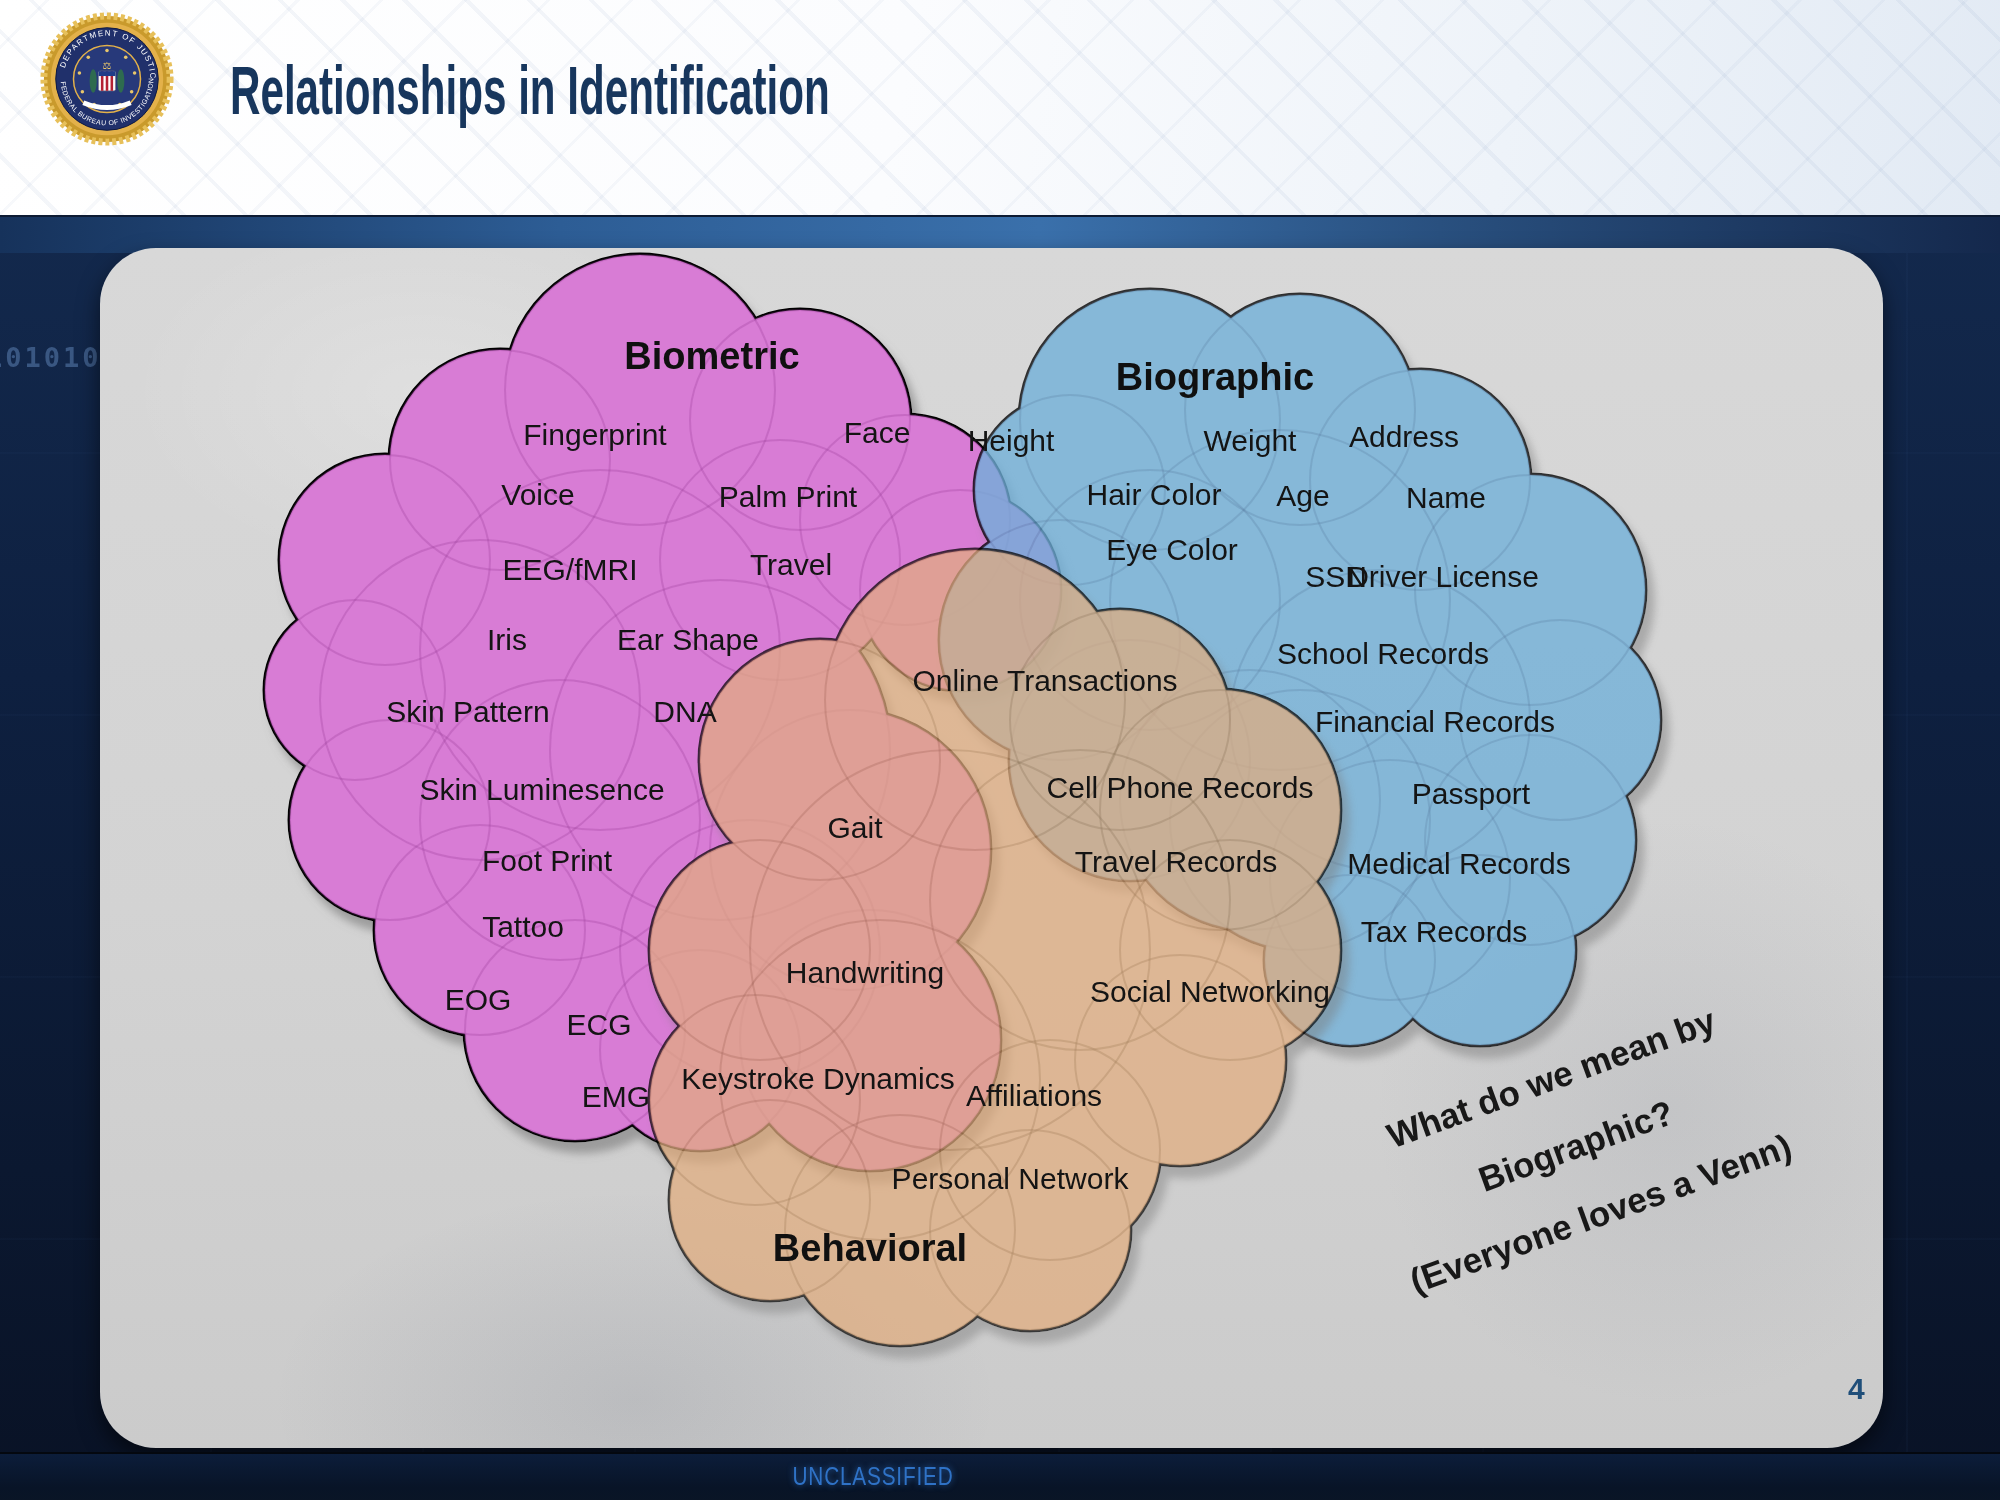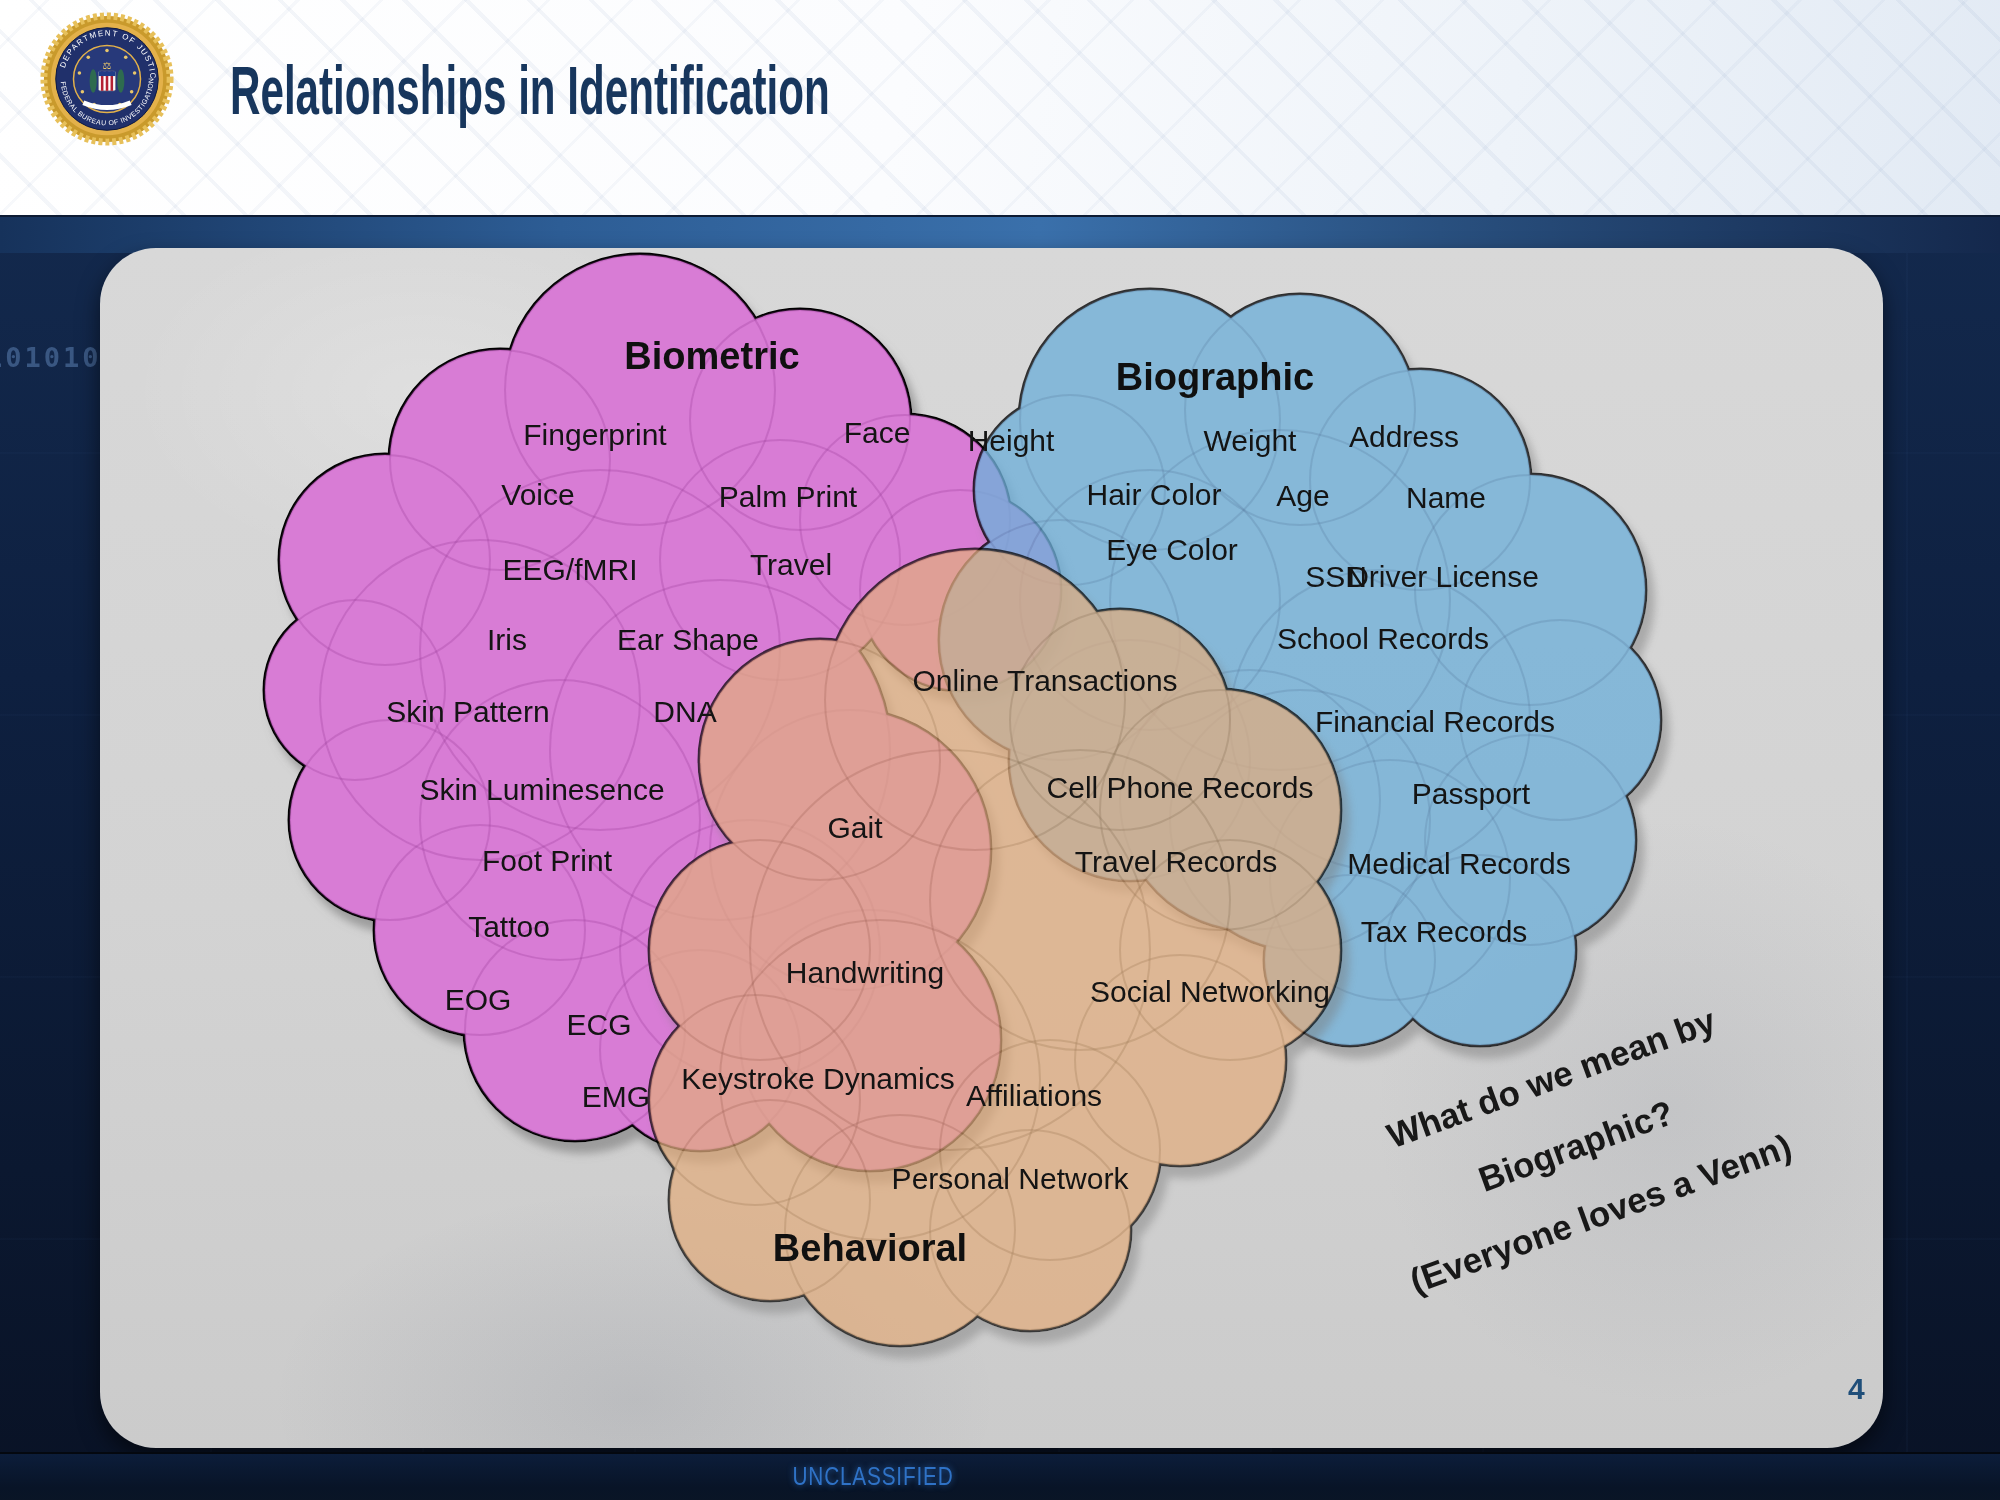--- a/index.html
+++ b/index.html
@@ -281,35 +281,35 @@
       <div class="venn-label" style="left: 538px; top: 495px;">Voice</div>
       <div class="venn-label" style="left: 788px; top: 497px;">Palm Print</div>
       <div class="venn-label" style="left: 570px; top: 570px;">EEG/fMRI</div>
       <div class="venn-label" style="left: 791px; top: 565px;">Travel</div>
       <div class="venn-label" style="left: 507px; top: 640px;">Iris</div>
       <div class="venn-label" style="left: 688px; top: 640px;">Ear Shape</div>
       <div class="venn-label" style="left: 468px; top: 712px;">Skin Pattern</div>
       <div class="venn-label" style="left: 685px; top: 712px;">DNA</div>
       <div class="venn-label" style="left: 542px; top: 790px;">Skin Luminesence</div>
       <div class="venn-label" style="left: 547px; top: 861px;">Foot Print</div>
-      <div class="venn-label" style="left: 509px; top: 927px;">Tattoo</div>
+      <div class="venn-label" style="left: 523px; top: 927px;">Tattoo</div>
       <div class="venn-label" style="left: 478px; top: 1000px;">EOG</div>
       <div class="venn-label" style="left: 599px; top: 1025px;">ECG</div>
       <div class="venn-label" style="left: 616px; top: 1097px;">EMG</div>
       <div class="cloud-title" style="left: 1215px; top: 377px;">Biographic</div>
       <div class="venn-label" style="left: 1011px; top: 441px;">Height</div>
       <div class="venn-label" style="left: 1250px; top: 441px;">Weight</div>
       <div class="venn-label" style="left: 1404px; top: 437px;">Address</div>
       <div class="venn-label" style="left: 1154px; top: 495px;">Hair Color</div>
       <div class="venn-label" style="left: 1303px; top: 496px;">Age</div>
       <div class="venn-label" style="left: 1446px; top: 498px;">Name</div>
       <div class="venn-label" style="left: 1172px; top: 550px;">Eye Color</div>
       <div class="venn-label" style="left: 1336px; top: 577px;">SSN</div>
       <div class="venn-label" style="left: 1443px; top: 577px;">Driver License</div>
-      <div class="venn-label" style="left: 1383px; top: 639px;">School Records</div>
+      <div class="venn-label" style="left: 1383px; top: 654px;">School Records</div>
       <div class="venn-label" style="left: 1435px; top: 722px;">Financial Records</div>
       <div class="venn-label" style="left: 1471px; top: 794px;">Passport</div>
       <div class="venn-label" style="left: 1459px; top: 864px;">Medical Records</div>
       <div class="venn-label" style="left: 1444px; top: 932px;">Tax Records</div>
       <div class="cloud-title" style="left: 870px; top: 1248px;">Behavioral</div>
       <div class="venn-label" style="left: 1045px; top: 681px;">Online Transactions</div>
       <div class="venn-label" style="left: 855px; top: 828px;">Gait</div>
       <div class="venn-label" style="left: 1180px; top: 788px;">Cell Phone Records</div>
       <div class="venn-label" style="left: 1176px; top: 862px;">Travel Records</div>
       <div class="venn-label" style="left: 865px; top: 973px;">Handwriting</div>

